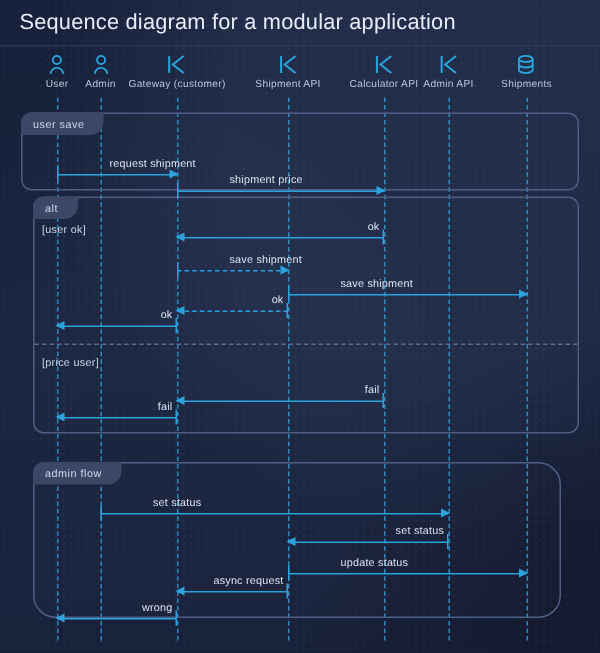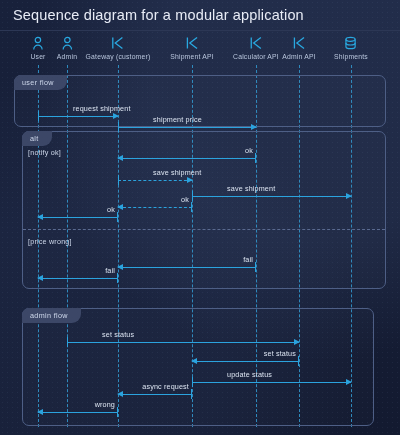--- a/index.html
+++ b/index.html
@@ -197,29 +197,29 @@
     <div class="lifeline" style="left: 38px;"></div>
     <div class="lifeline" style="left: 67px;"></div>
     <div class="lifeline" style="left: 118px;"></div>
     <div class="lifeline" style="left: 192px;"></div>
     <div class="lifeline" style="left: 256px;"></div>
     <div class="lifeline" style="left: 299px;"></div>
     <div class="lifeline" style="left: 351px;"></div>
   </div>
 <div id="frames">
     <div class="frame" style="left: 14px; top: 75px; width: 372px; height: 52px;">
-      <div class="frame-label">user flow</div>
+      <div class="frame-label">user save</div>
     </div>
     <div class="frame" style="left: 22px; top: 131px; width: 364px; height: 158px;">
       <div class="frame-label">alt</div>
     </div>
-    <div class="guard" style="left: 28px; top: 148px;">[notify ok]</div>
-    <div class="guard" style="left: 28px; top: 237px;">[price wrong]</div>
+    <div class="guard" style="left: 28px; top: 148px;">[user ok]</div>
+    <div class="guard" style="left: 28px; top: 237px;">[price user]</div>
     <div class="divider" style="left: 23px; top: 229px; width: 362px;"></div>
-    <div class="frame" style="left: 22px; top: 308px; width: 352px; height: 118px;">
+    <div class="frame" style="left: 22px; top: 308px; width: 352px; height: 104px; border-radius: 15px;">
       <div class="frame-label">admin flow</div>
     </div>
   </div>
 <div id="messages">
     <div class="msg right" style="left: 38px; top: 116px; width: 80px;">
       <div class="line"></div>
       <div class="head"></div>
       <div class="tail"></div>
       <div class="label">request shipment</div>
     </div>

